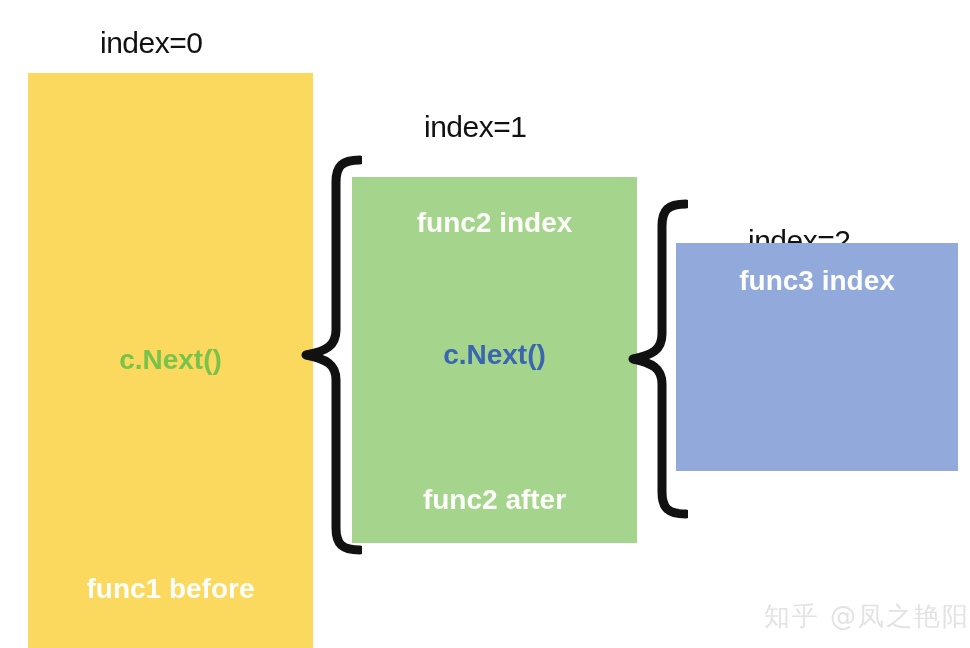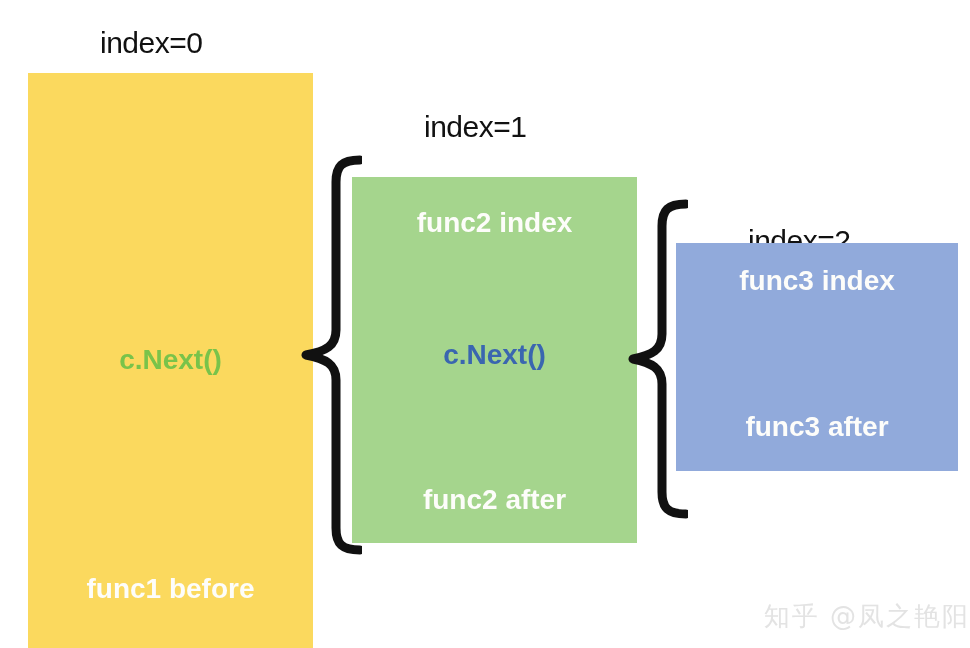--- a/index.html
+++ b/index.html
@@ -119,21 +119,20 @@
   </div>
 
   <div id="frame-box-2" class="frame-box">
     <div id="box2-before" class="frame-line line-white">func2 index</div>
     <div id="box2-next" class="frame-line line-blue">c.Next()</div>
     <div id="box2-after" class="frame-line line-white">func2 after</div>
   </div>
 
   <div id="frame-box-3" class="frame-box">
     <div id="box3-before" class="frame-line line-white">func3 index</div>
-    <div id="box3-after" class="frame-line line-white">func3 after</div>
   </div>
 
   <svg id="brace-1" class="brace" viewBox="0 0 62 406">
     <path d="M 60 8
              C 42 8, 36 14, 36 30
              L 36 178
              C 36 194, 26 199, 6 203
              C 26 207, 36 212, 36 228
              L 36 376
              C 36 392, 42 398, 60 398" fill="none" stroke="#111111" stroke-width="9" stroke-linecap="round" stroke-linejoin="round"></path>

